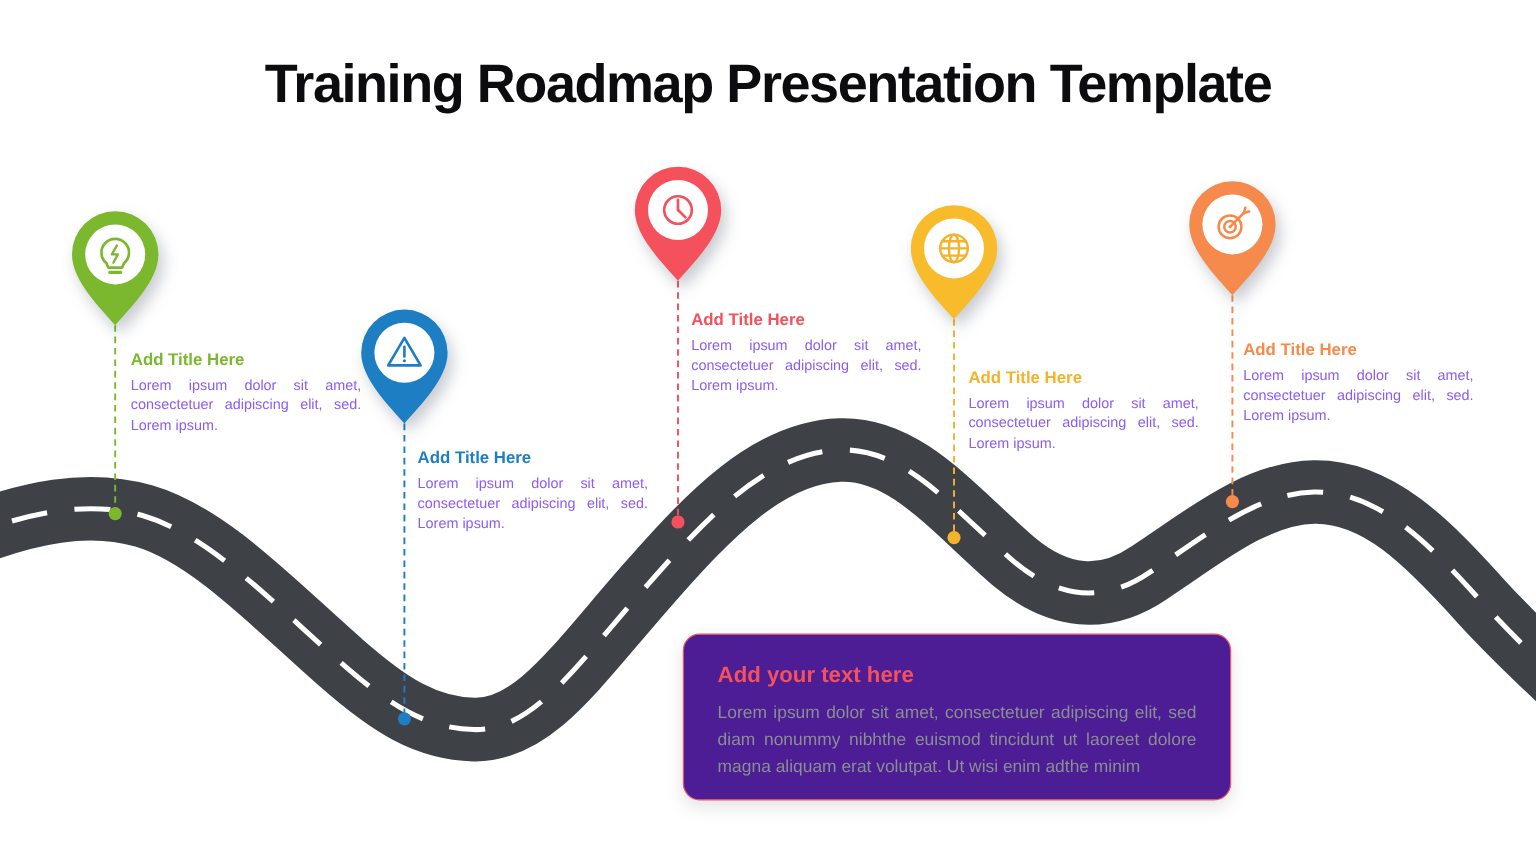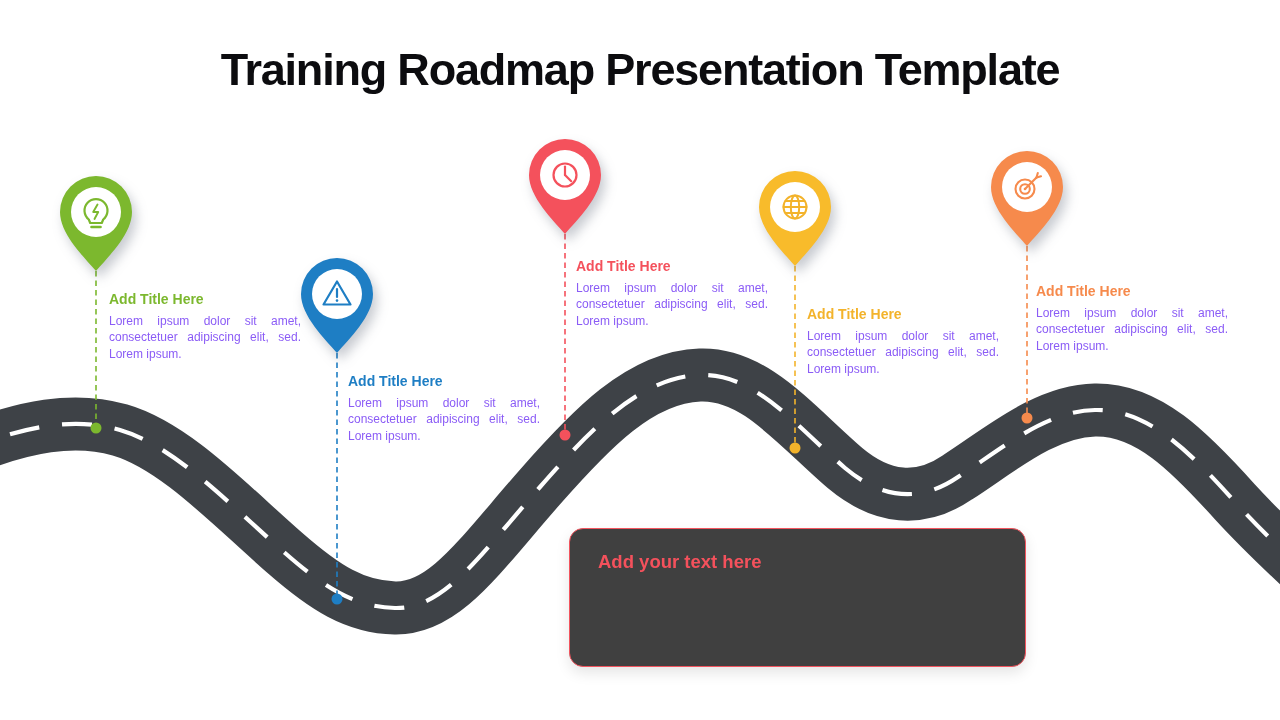--- a/index.html
+++ b/index.html
@@ -26,21 +26,21 @@
   .mtext h3{margin:0;font-size:14px;font-weight:bold;line-height:1.2;}
   .mtext p{margin:5px 0 0 0;font-size:12px;color:#8b5cf6;line-height:1.37;text-align:justify;}
   .mtext.m0{left:109px;top:291px;} .mtext.m0 h3{color:#7cb82e;}
   .mtext.m1{left:348px;top:373px;} .mtext.m1 h3{color:#1e7ec4;}
   .mtext.m2{left:576px;top:258px;} .mtext.m2 h3{color:#f4515c;}
   .mtext.m3{left:807px;top:306px;} .mtext.m3 h3{color:#f3b32b;}
   .mtext.m4{left:1036px;top:283px;} .mtext.m4 h3{color:#f68a4c;}
   
   .note-box{
     position:absolute;left:569px;top:528px;width:457px;height:139px;box-sizing:border-box;
-    background:#404040;border:1.5px solid #f2545e;border-radius:14px;
+    background:#4c1d95;border:1.5px solid #f2545e;border-radius:14px;
     box-shadow:0 6px 14px rgba(0,0,0,.10);padding:22px 28px;
   }
   .note-box h3{margin:0;font-size:18.5px;font-weight:bold;color:#f4515c;}
   .note-box p{margin:10px 0 0 0;font-size:14.5px;color:#8b8e92;line-height:1.56;text-align:justify;}
 </style>
 </head>
 <body>
 
 <div id="slide">
 
@@ -134,15 +134,16 @@
     <h3>Add Title Here</h3>
     <p>Lorem ipsum dolor sit amet, consectetuer adipiscing elit, sed. Lorem ipsum.</p>
   </div>
   <div class="mtext m4">
     <h3>Add Title Here</h3>
     <p>Lorem ipsum dolor sit amet, consectetuer adipiscing elit, sed. Lorem ipsum.</p>
   </div>
 
   <div class="note-box">
     <h3>Add your text here</h3>
+    <p>Lorem ipsum dolor sit amet, consectetuer adipiscing elit, sed diam nonummy nibhthe euismod tincidunt ut laoreet dolore magna aliquam erat volutpat. Ut wisi enim adthe minim</p>
   </div>
 
 </div>
 
 </body></html>

